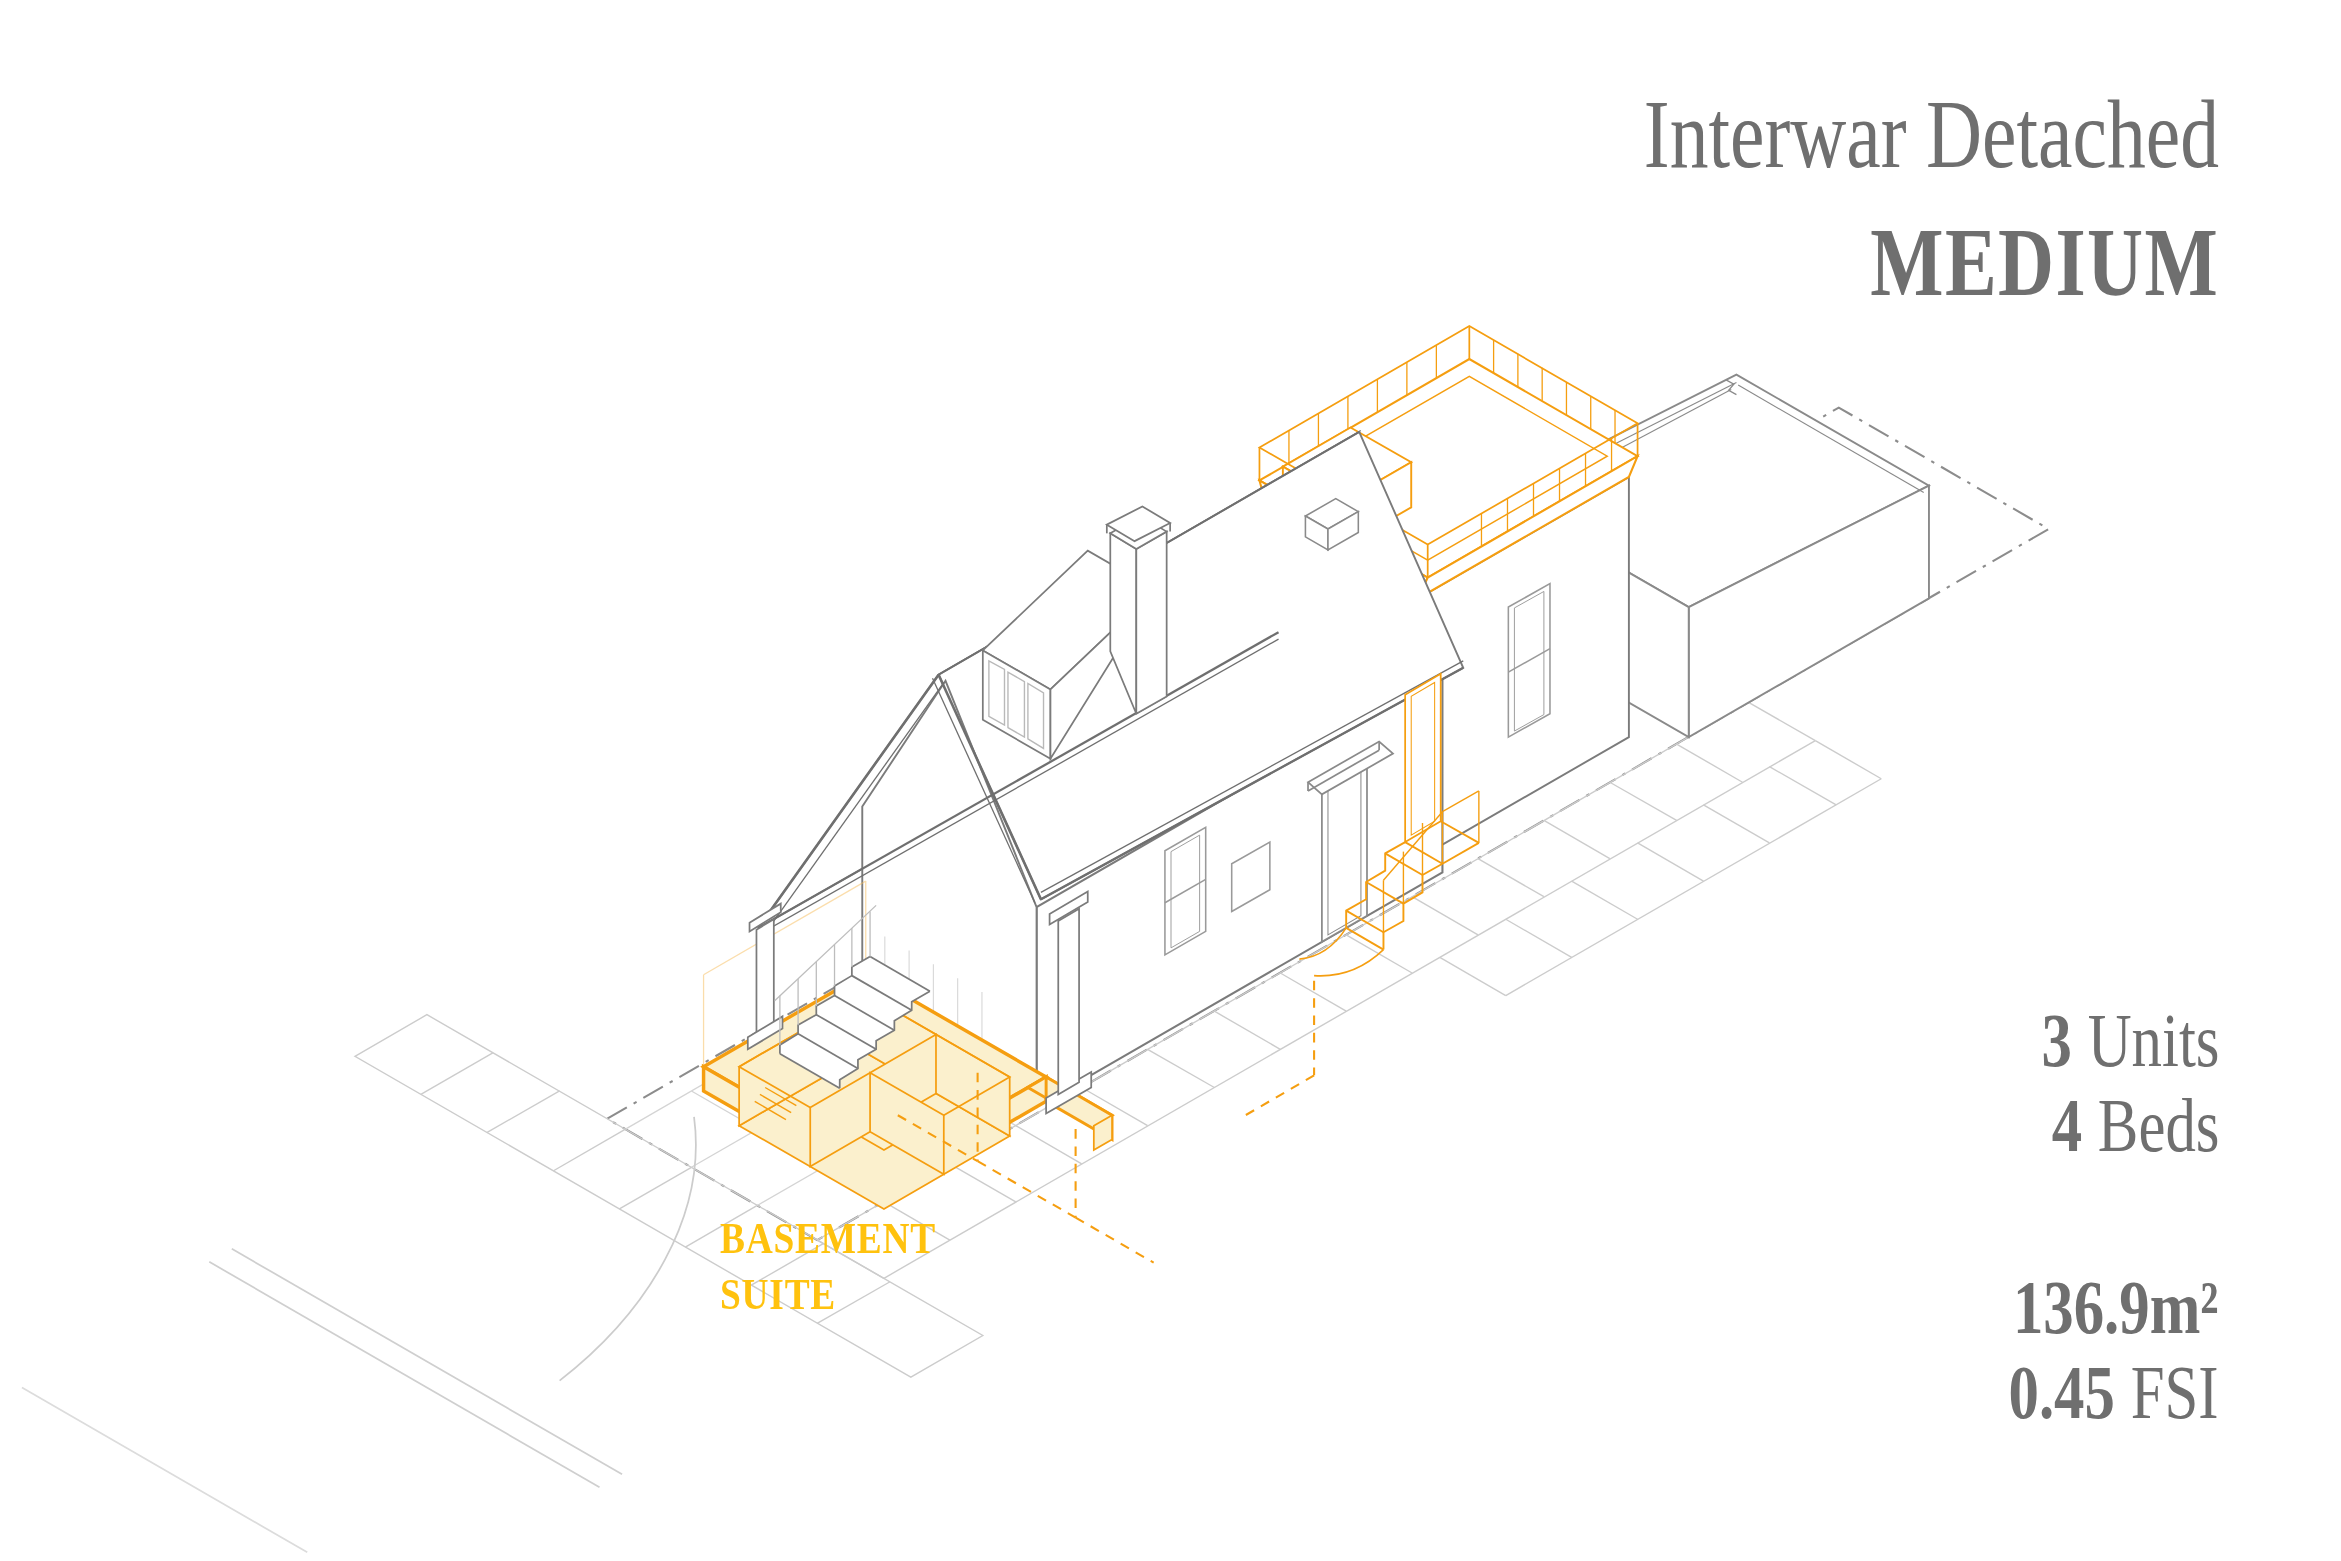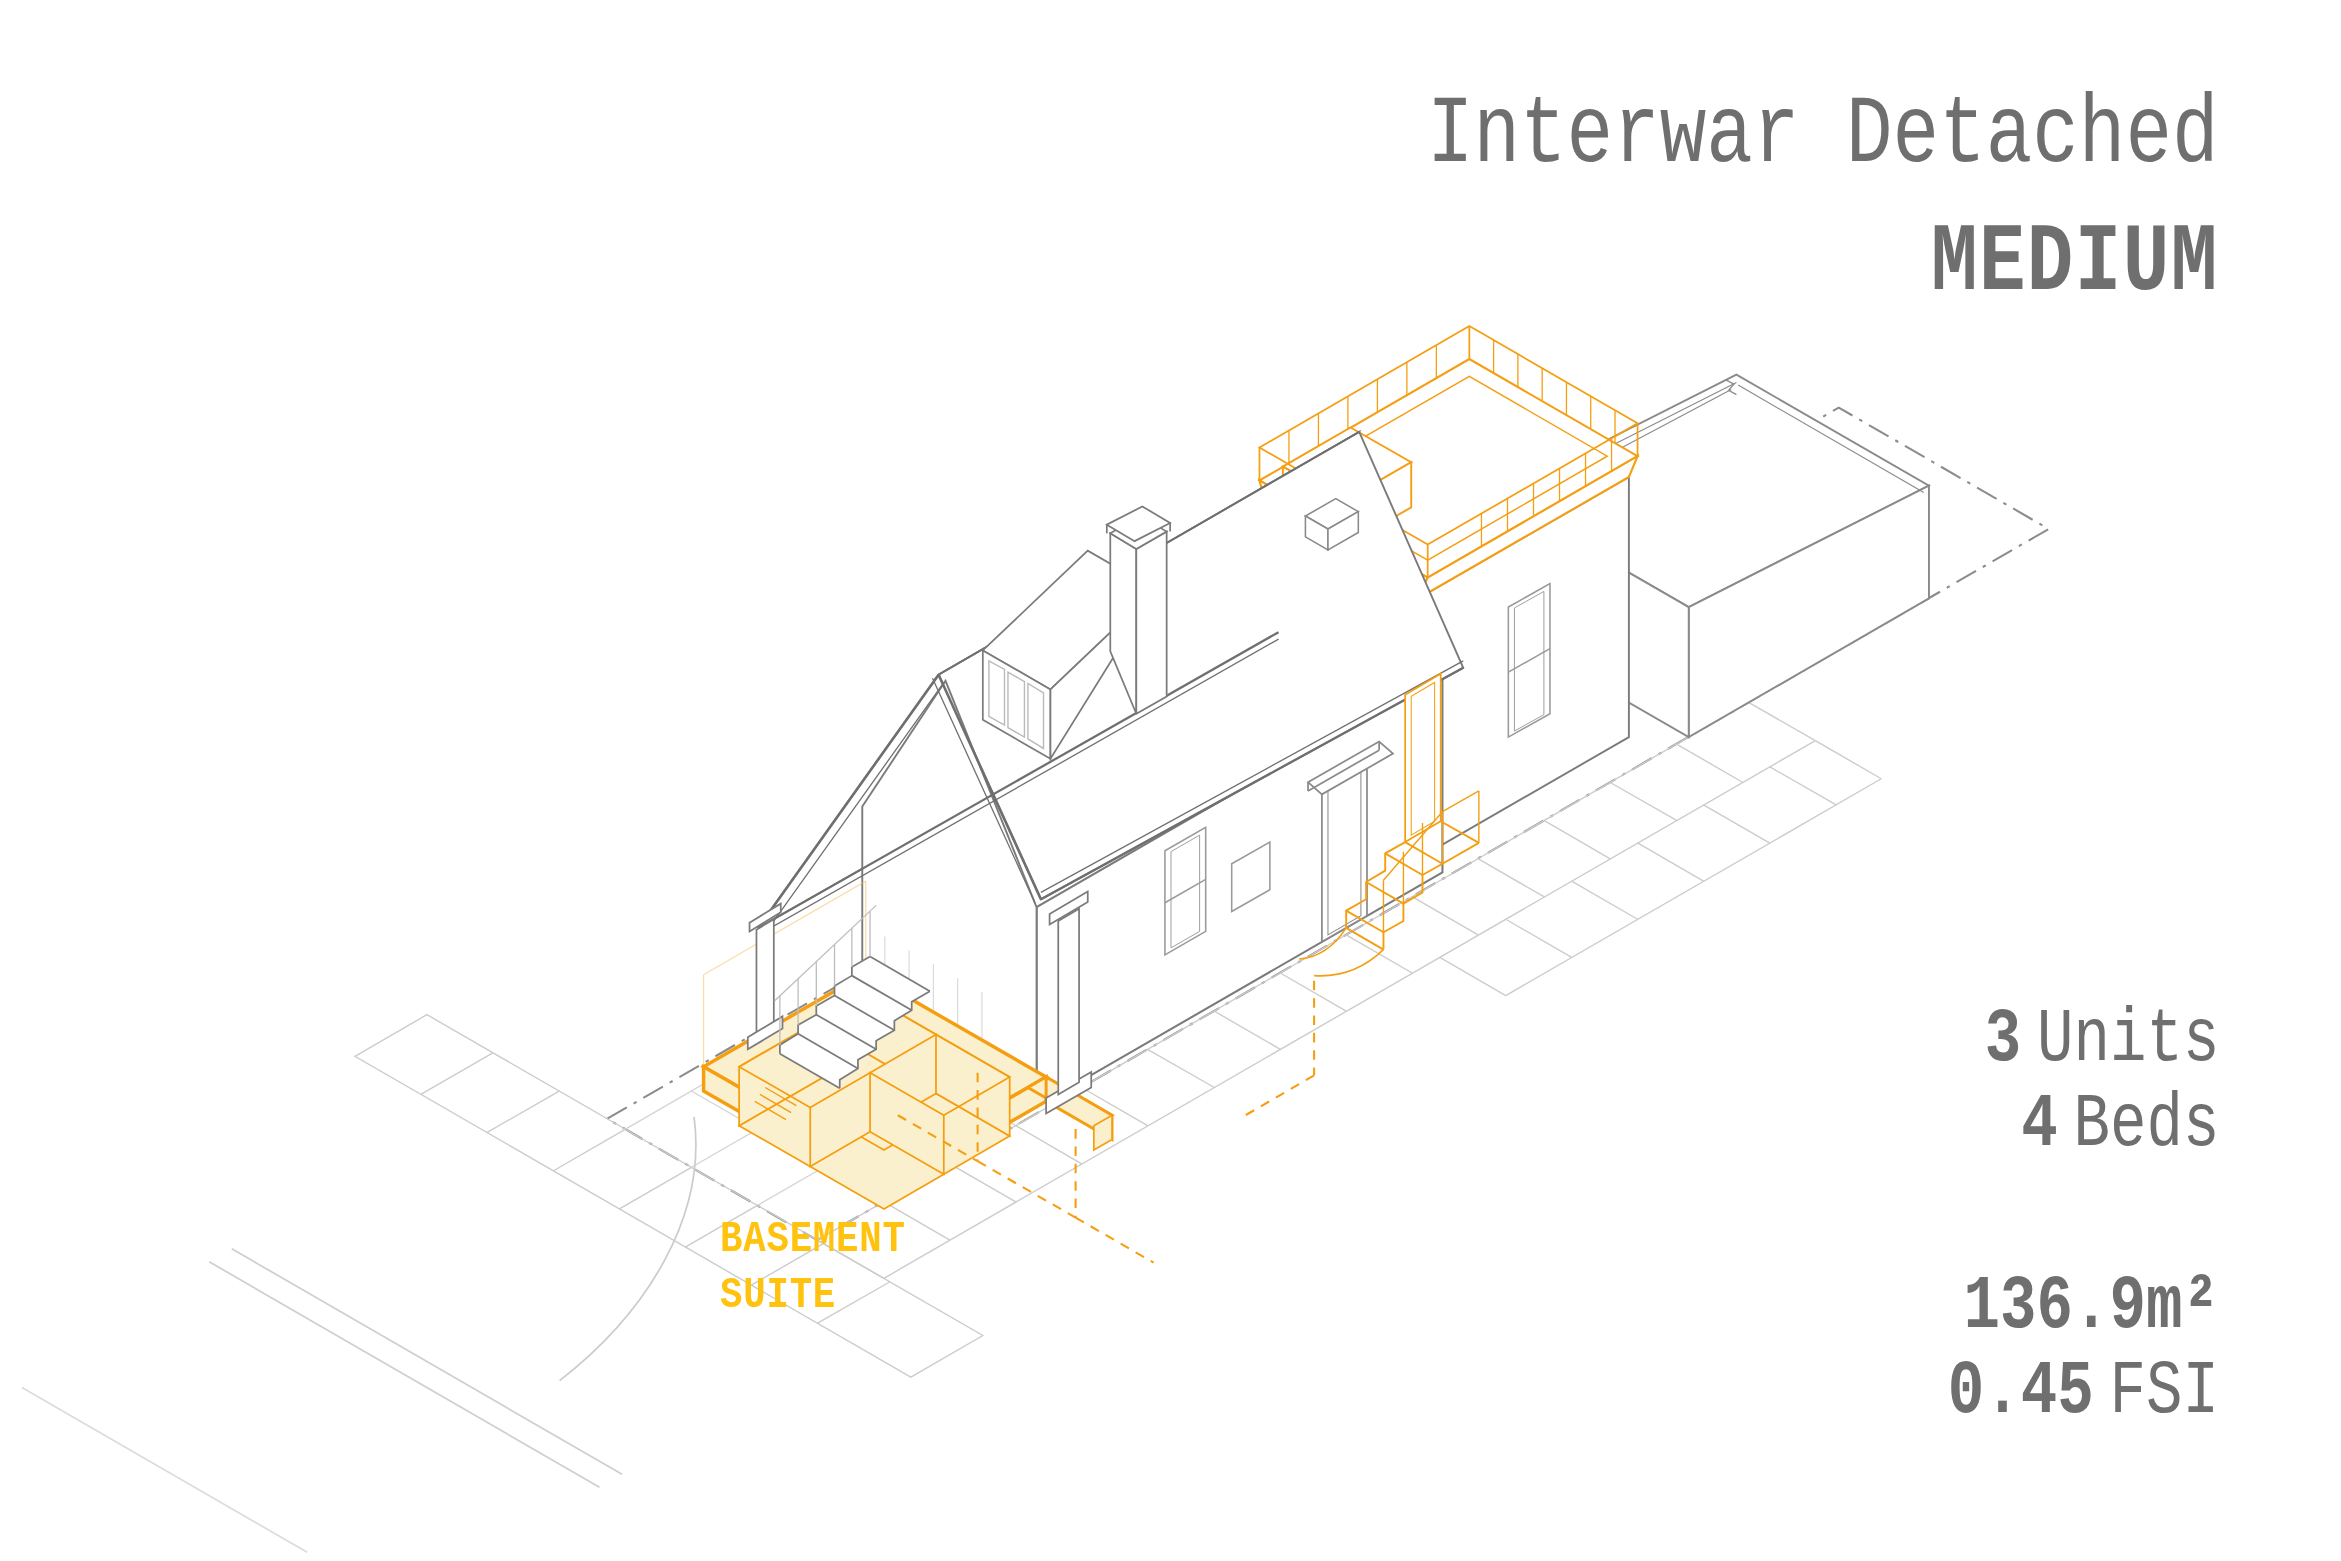--- a/index.html
+++ b/index.html
@@ -1,21 +1,21 @@
 <!DOCTYPE html>
 <html style="font-size:14px"><head>
 <meta charset="utf-8">
 <style>
   html,body{margin:0;padding:0;background:#ffffff;}
   #canvas{
     position:relative;
     width:2342px;height:1561px;
     background:#ffffff;
     overflow:hidden;
-    font-family:Liberation Mono, monospace;
+    font-family:Liberation Serif, serif;
   }
   svg{position:absolute;top:0;left:0;}
 
   .title-block{
     position:absolute;top:71px;right:123px;
     text-align:right;color:#6F6F6F;
     font-size:97px;line-height:128px;
     transform:scaleX(0.80);transform-origin:100% 0;
     white-space:nowrap;
   }

